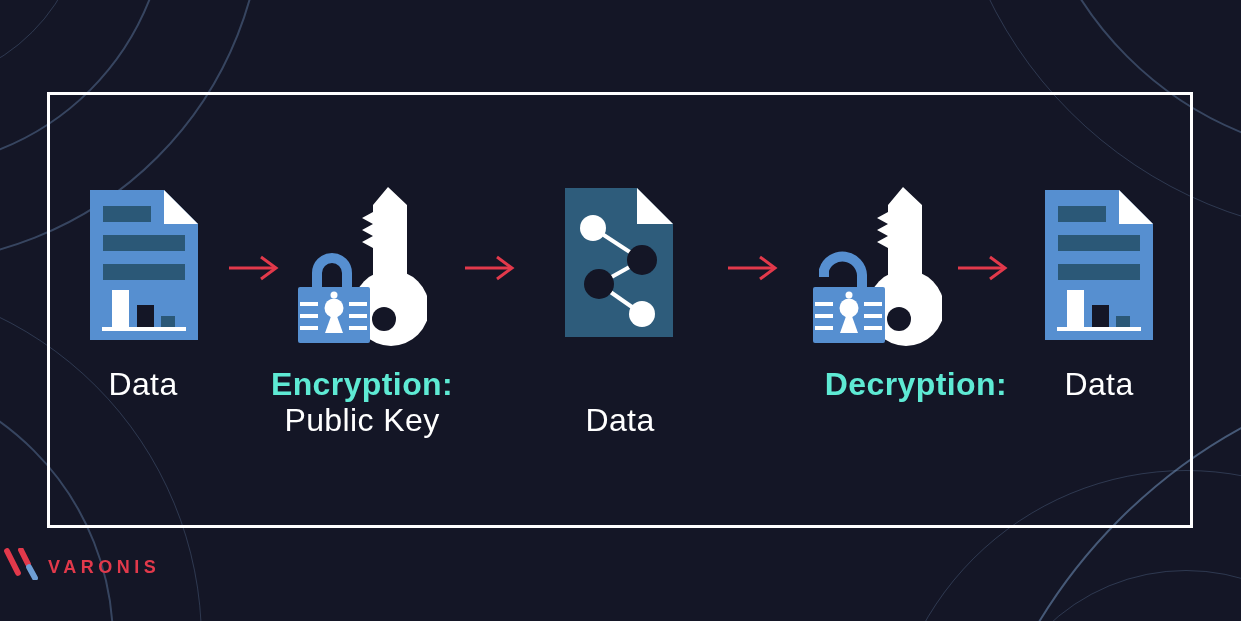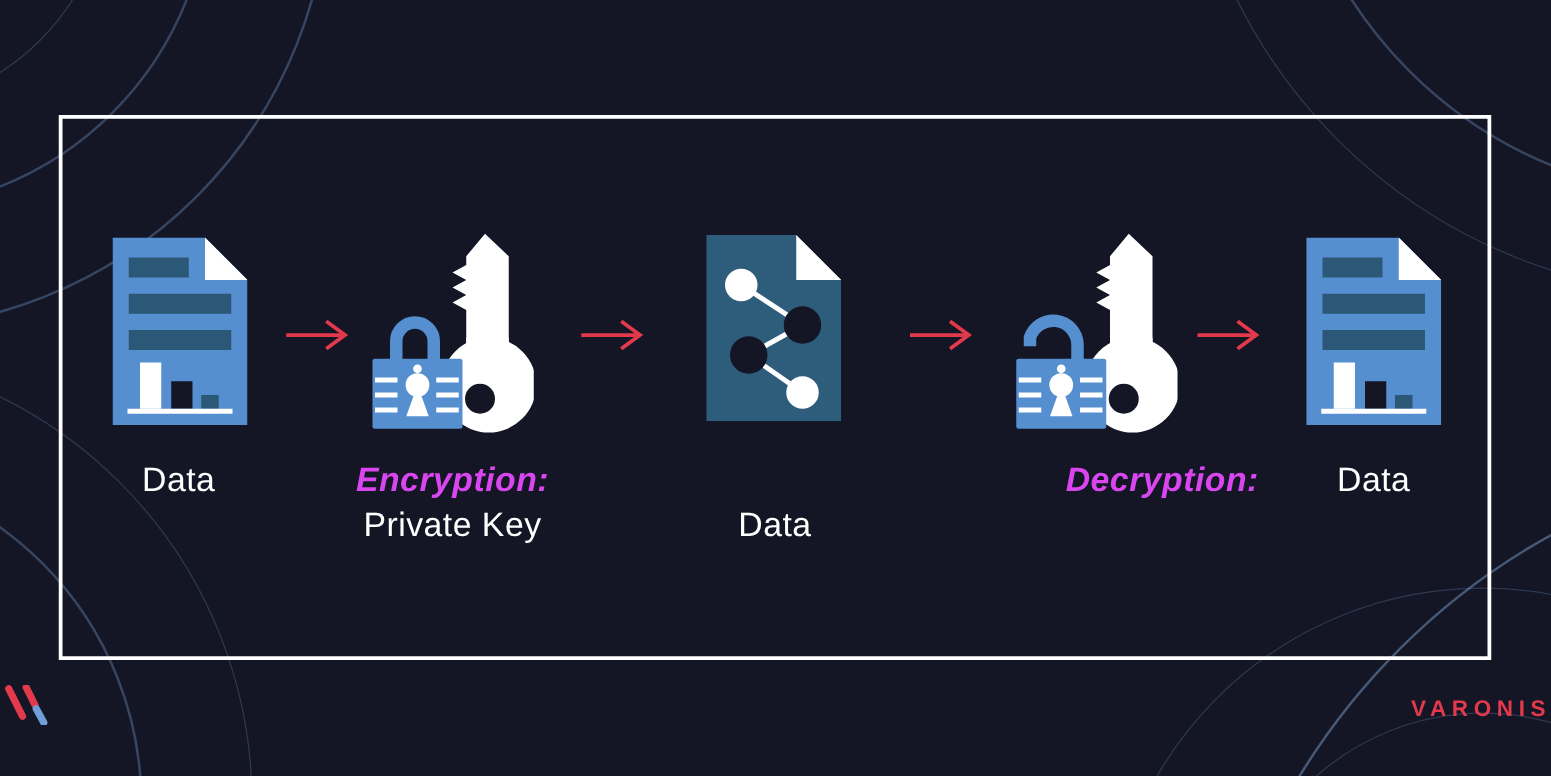--- a/index.html
+++ b/index.html
@@ -29,28 +29,28 @@
   .ic-enc{left:297px;top:186px;width:130px;height:161px;}
   .ic-scr{left:565px;top:188px;width:108px;height:149px;}
   .ic-dec{left:812px;top:186px;width:130px;height:161px;}
   .ic-doc2{left:1045px;top:190px;width:108px;height:150px;}
   .ic-arrow{width:52px;height:28px;top:254px;}
   .ic-arrow.a1{left:228px;} .ic-arrow.a2{left:464px;}
   .ic-arrow.a3{left:727px;} .ic-arrow.a4{left:957px;}
   
   .stage-label{
     position:absolute;top:366px;width:260px;text-align:center;
-    font-size:27px;line-height:36px;color:#ffffff;letter-spacing:0.4px;
+    font-size:32px;line-height:36px;color:#ffffff;letter-spacing:0.4px;
   }
-  .stage-label .em{color:#d946ef;font-weight:700;font-style:italic;}
+  .stage-label .em{color:#5eead4;font-weight:700;}
   .lbl1{left:13px;} .lbl2{left:232px;} .lbl3{left:490px;} .lbl4{left:747px;text-align:right;} .lbl5{left:969px;}
   
   .footer{
     position:absolute;left:0;right:0;top:548px;height:40px;
-    display:flex;justify-content:space-between;align-items:flex-start;gap:8px;
+    display:flex;justify-content:flex-start;align-items:flex-start;gap:8px;
   }
   .brand-text{
     color:#e2394b;font-weight:700;font-size:18px;letter-spacing:4.5px;
     margin-top:9px;
   }
 </style>
 </head>
 <body>
 
 <div id="canvas">
@@ -161,21 +161,21 @@
     <rect x="71" y="126" width="14" height="11" fill="#2b5877"></rect>
     <rect x="12" y="137" width="84" height="4" fill="#ffffff"></rect>
   </svg>
 
   <div class="stage-label lbl1">
     <span>Data</span>
   </div>
 
   <div class="stage-label lbl2">
     <span class="em">Encryption:</span><br>
-    <span>Private Key</span>
+    <span>Public Key</span>
   </div>
 
   <div class="stage-label lbl3">
     <br>
     <span>Data</span>
   </div>
 
   <div class="stage-label lbl4">
     <span class="em">Decryption:</span><br>
   </div>

